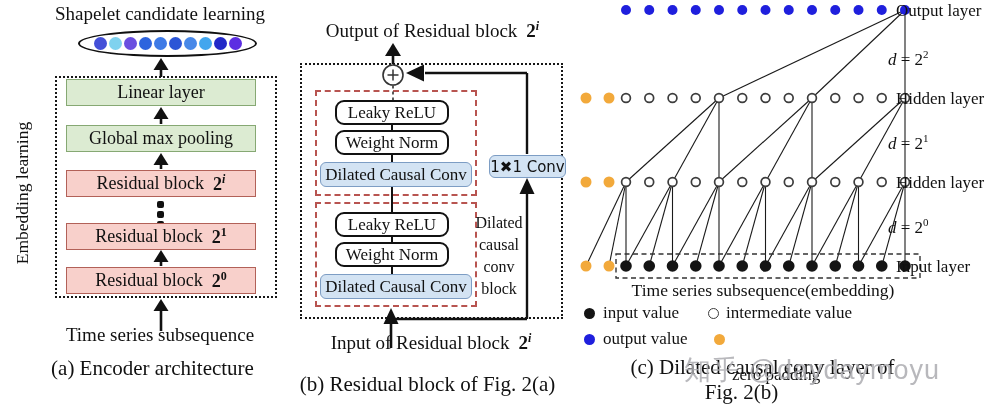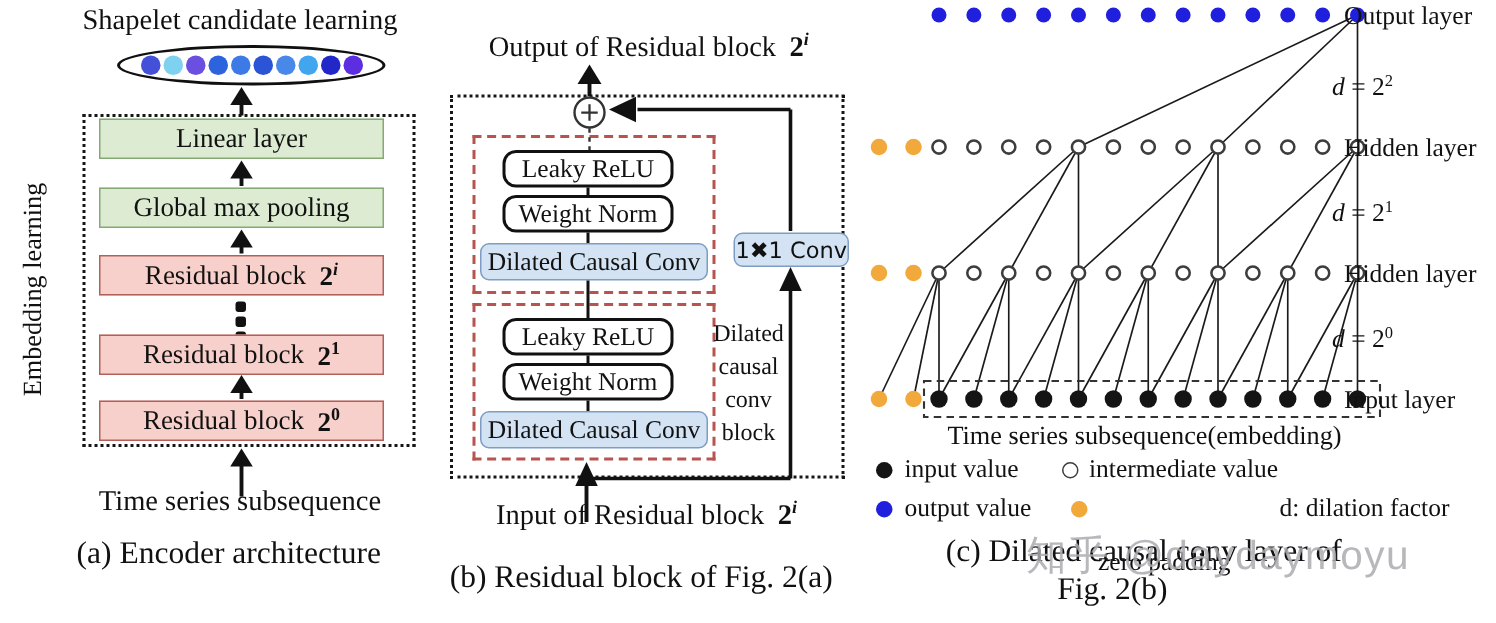--- a/index.html
+++ b/index.html
@@ -286,21 +286,20 @@
 
     <span class="marker" id="mk-input" style="left: 4px; top: 308px; width: 11px; height: 11px; background: rgb(20, 20, 20);"></span>
     <div class="abs leg" style="left:23px;top:303px;">input value</div>
     <span class="marker" id="mk-intermediate" style="left: 128px; top: 308px; width: 9px; height: 9px; background: rgb(255, 255, 255); border: 1.8px solid rgb(61, 61, 61);"></span>
     <div class="abs leg" style="left:146px;top:303px;">intermediate value</div>
 
     <span class="marker" id="mk-output" style="left: 4px; top: 334px; width: 11px; height: 11px; background: rgb(31, 31, 221);"></span>
     <div class="abs leg" style="left:23px;top:329px;">output value</div>
     <span class="marker" id="mk-padding" style="left: 134px; top: 334px; width: 11px; height: 11px; background: rgb(242, 169, 59);"></span>
     <div class="abs leg" style="left:152px;top:329px;margin-top:36px;">zero padding</div>
-    <div class="abs leg" style="left:273px;top:329px;">d: dilation factor</div>
 
     <div class="abs cap" style="left:5px;top:355px;width:355px;">
       <span style="display:block;">(c) Dilated causal conv layer of</span>
       <span style="display:block;padding-right:42px;">Fig. 2(b)</span>
     </div>
 
     <div class="abs watermark" style="left:104px;top:352px;">知乎 @daydaymoyu</div>
   </div>
 
 </div>

